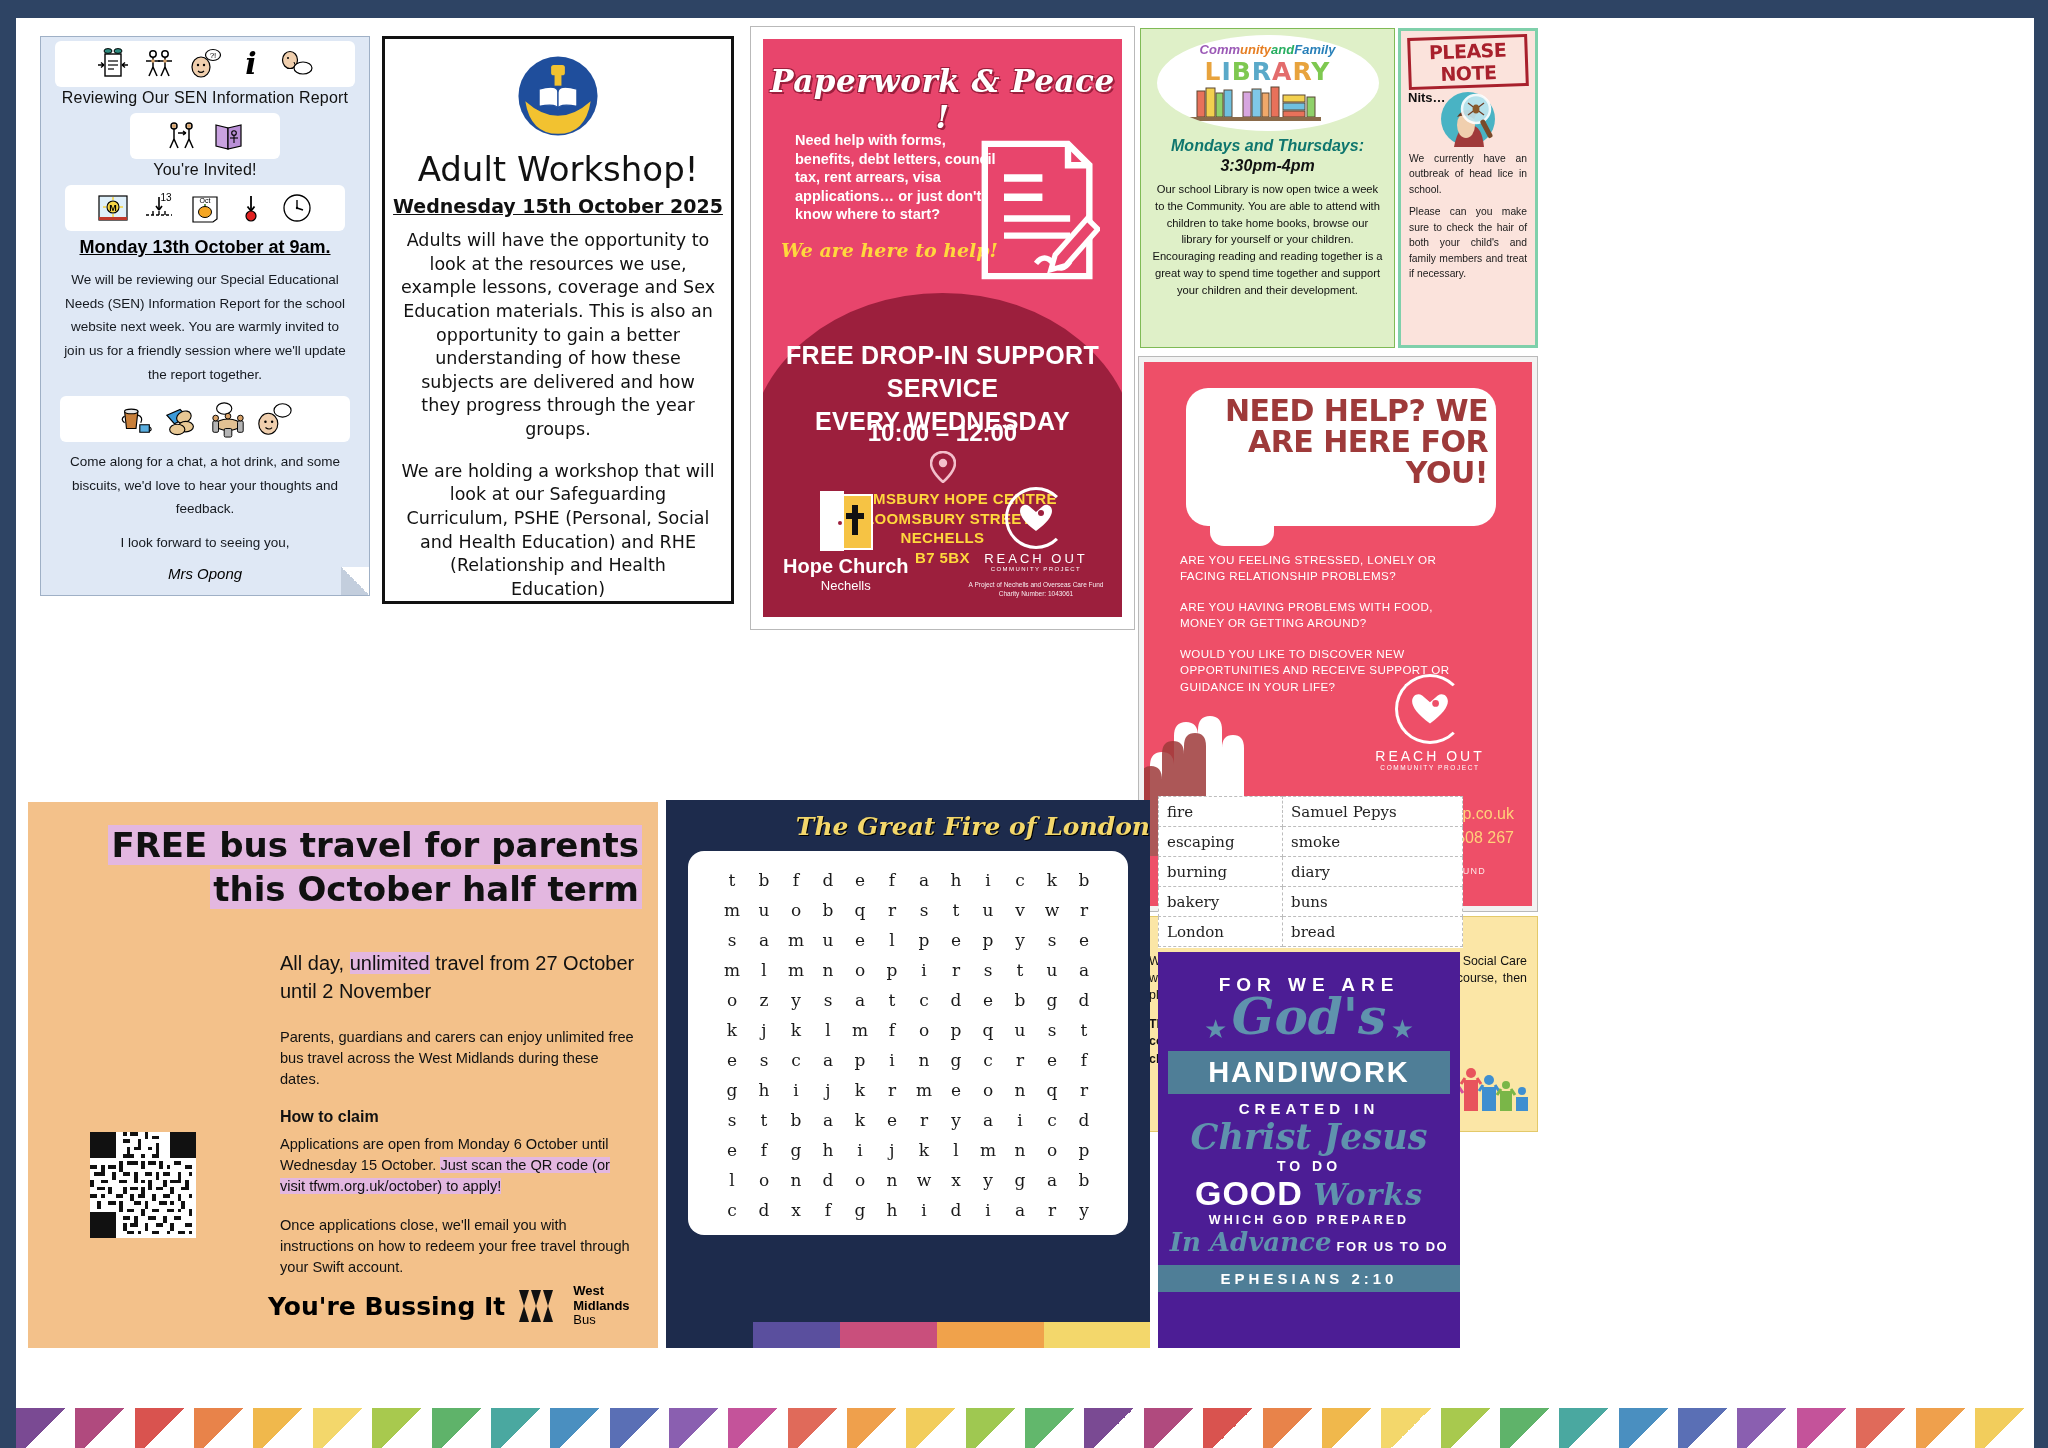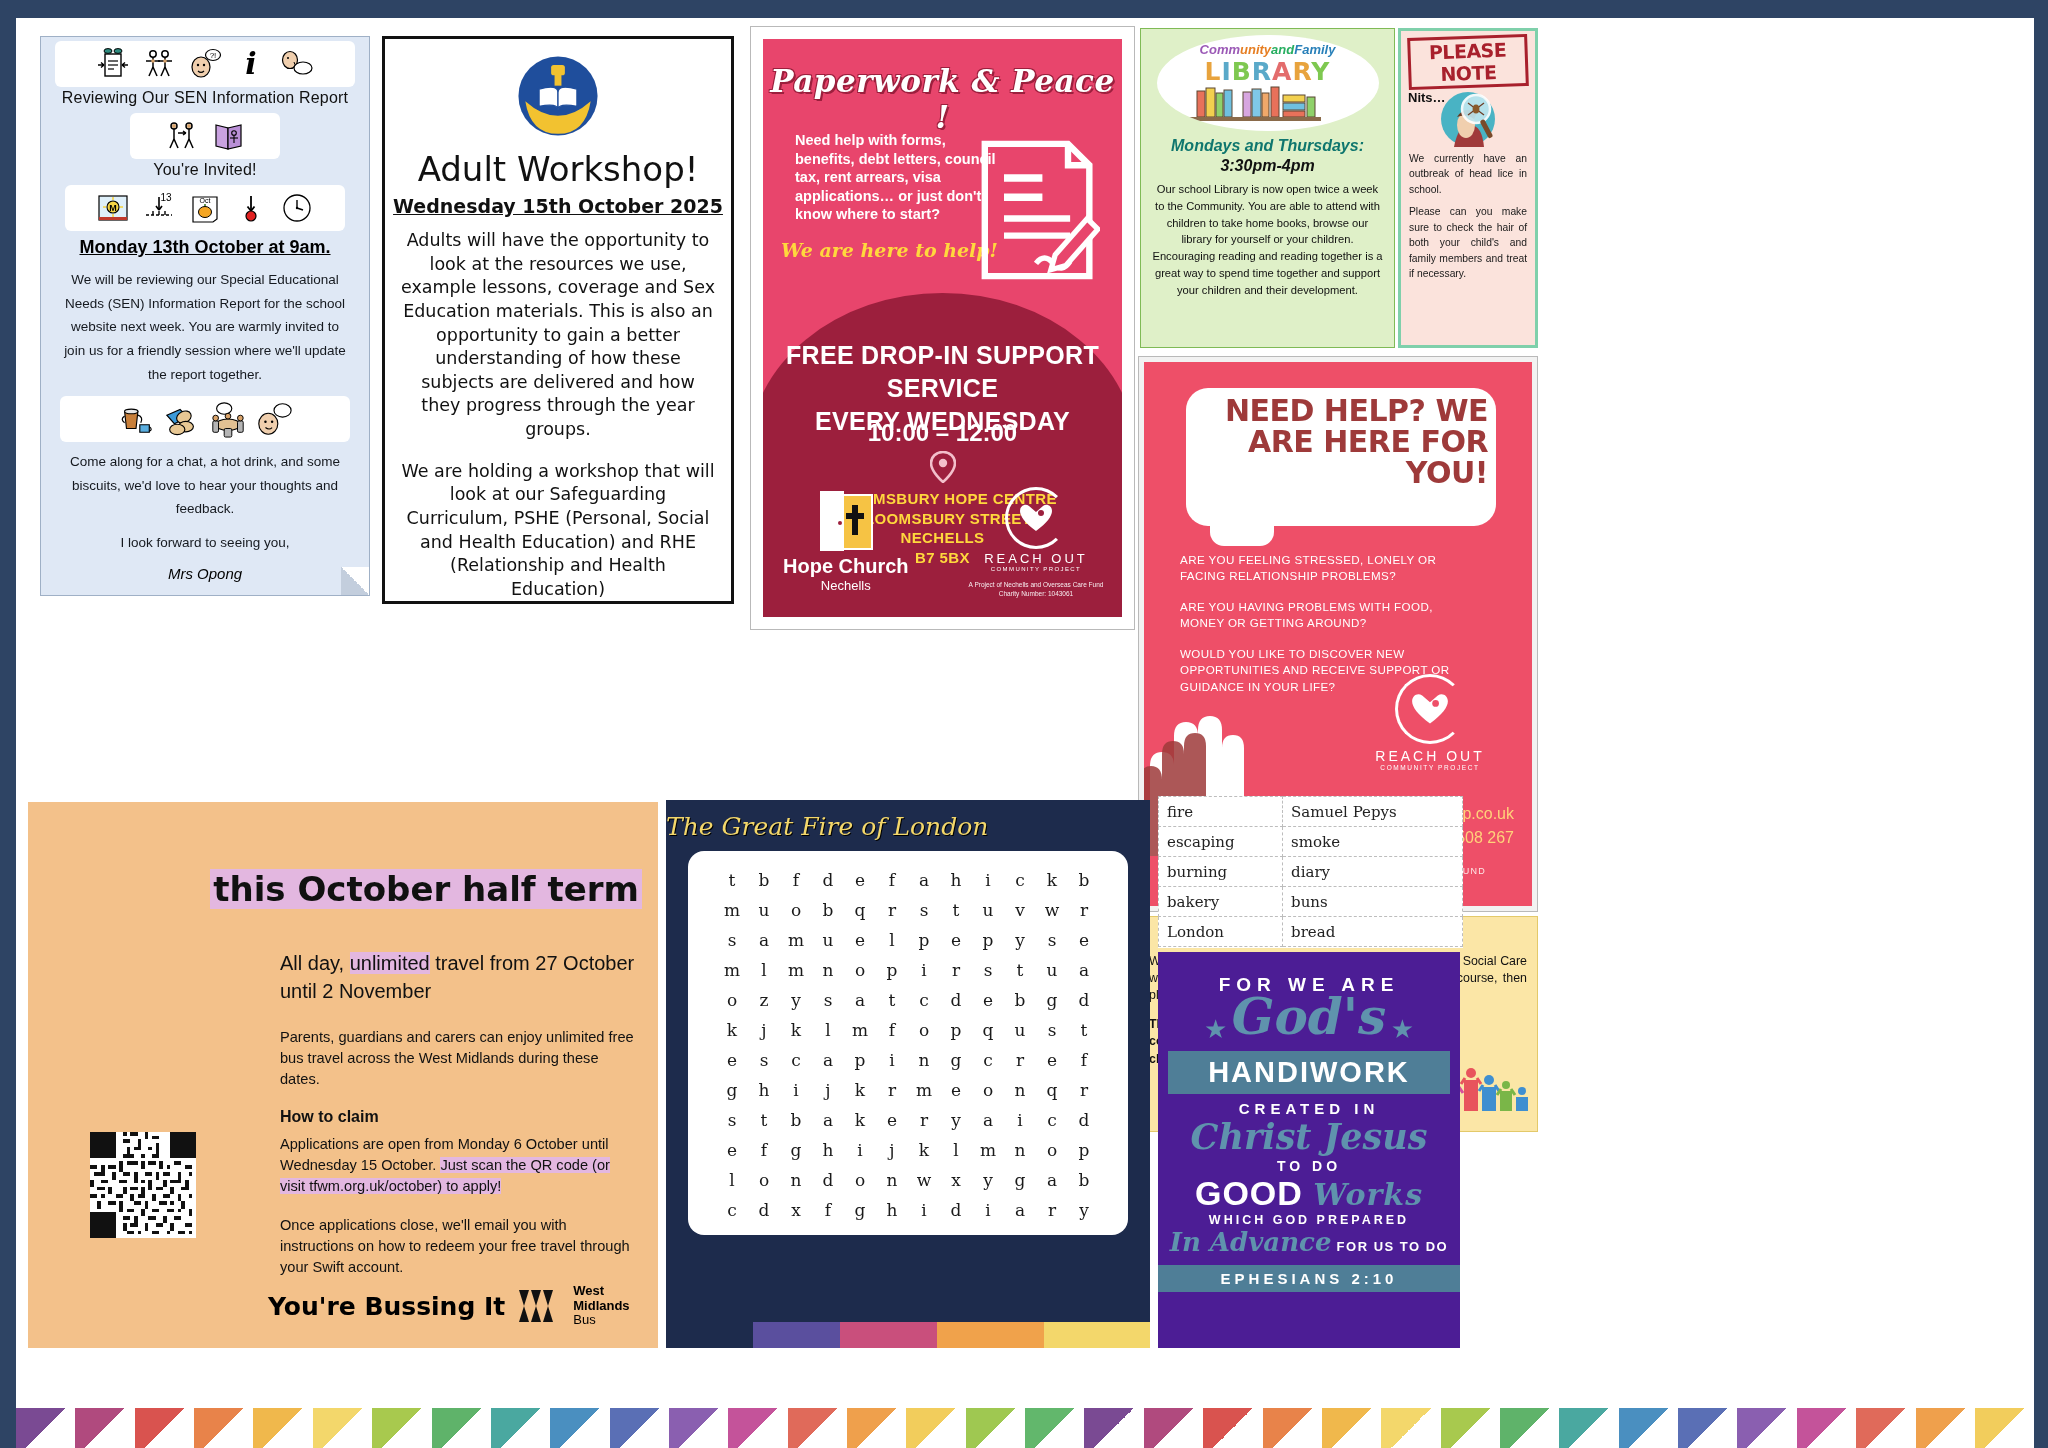--- a/index.html
+++ b/index.html
@@ -175,21 +175,21 @@
   #bus .qr { position:absolute; left:62px; bottom:110px; width:106px; height:106px; }
   #bus .foot { position:absolute; left:240px; bottom:20px; display:flex;
                align-items:center; gap:12px; }
   #bus .foot .slogan { font-size:25px; font-weight:bold;
                        font-family:"DejaVu Sans", sans-serif; }
   #bus .foot .wmname { font-size:13px; font-weight:bold; line-height:1.12; }
 
   
   #ws { left:666px; top:800px; width:484px; height:548px;
         background:#1d2b4c; overflow:hidden; }
-  #ws .wtitle { text-align:left; color:#f3d76b; font-weight:normal; font-size:25px;
+  #ws .wtitle { text-align:right; color:#f3d76b; font-weight:bold; font-size:25px;
                 font-family:"DejaVu Serif", serif; font-style:italic;
                 margin:12px 0 10px; text-shadow:1px 1px 0 #000; }
   #ws .card { background:#fff; border-radius:16px; margin:0 22px; padding:14px 6px 10px; }
   #ws table { border-collapse:collapse; margin:0 auto; }
   #ws td { width:32px; height:30px; text-align:center; font-size:17px;
            color:#1a1a1a; font-family:"DejaVu Serif", serif; }
   #ws .stripe { position:absolute; left:0; right:0; bottom:0; height:26px;
                 background:linear-gradient(90deg,#1d2b4c 0 18%,#5a4f9e 18% 36%,#c94f7c 36% 56%,#f0a24b 56% 78%,#f3d76b 78% 100%); }
 
   
@@ -656,21 +656,21 @@
         <g fill="#3f8fd0">
             <circle cx="111" cy="28" r="4"></circle>
             <path d="M105 34 h12 v14 h-12 Z"></path>
           </g>
       </g>
     </svg>
   </div>
 
   <div class="panel" id="bus">
     <h2>
-      <br>
+      <span>FREE bus travel for parents</span><br>
       <span>this October half term</span>
     </h2>
     <div class="col">
       <div class="lead">
         <span>All day, </span><em>unlimited</em><span> travel from 27 October until 2 November</span>
       </div>
       <div class="p">Parents, guardians and carers can enjoy unlimited free bus travel across the West Midlands during these dates.</div>
       <div class="sub">How to claim</div>
       <div class="p">
         <span>Applications are open from Monday 6 October until Wednesday 15 October. </span><span class="hl">Just scan the QR code (or visit tfwm.org.uk/october) to apply!</span>

